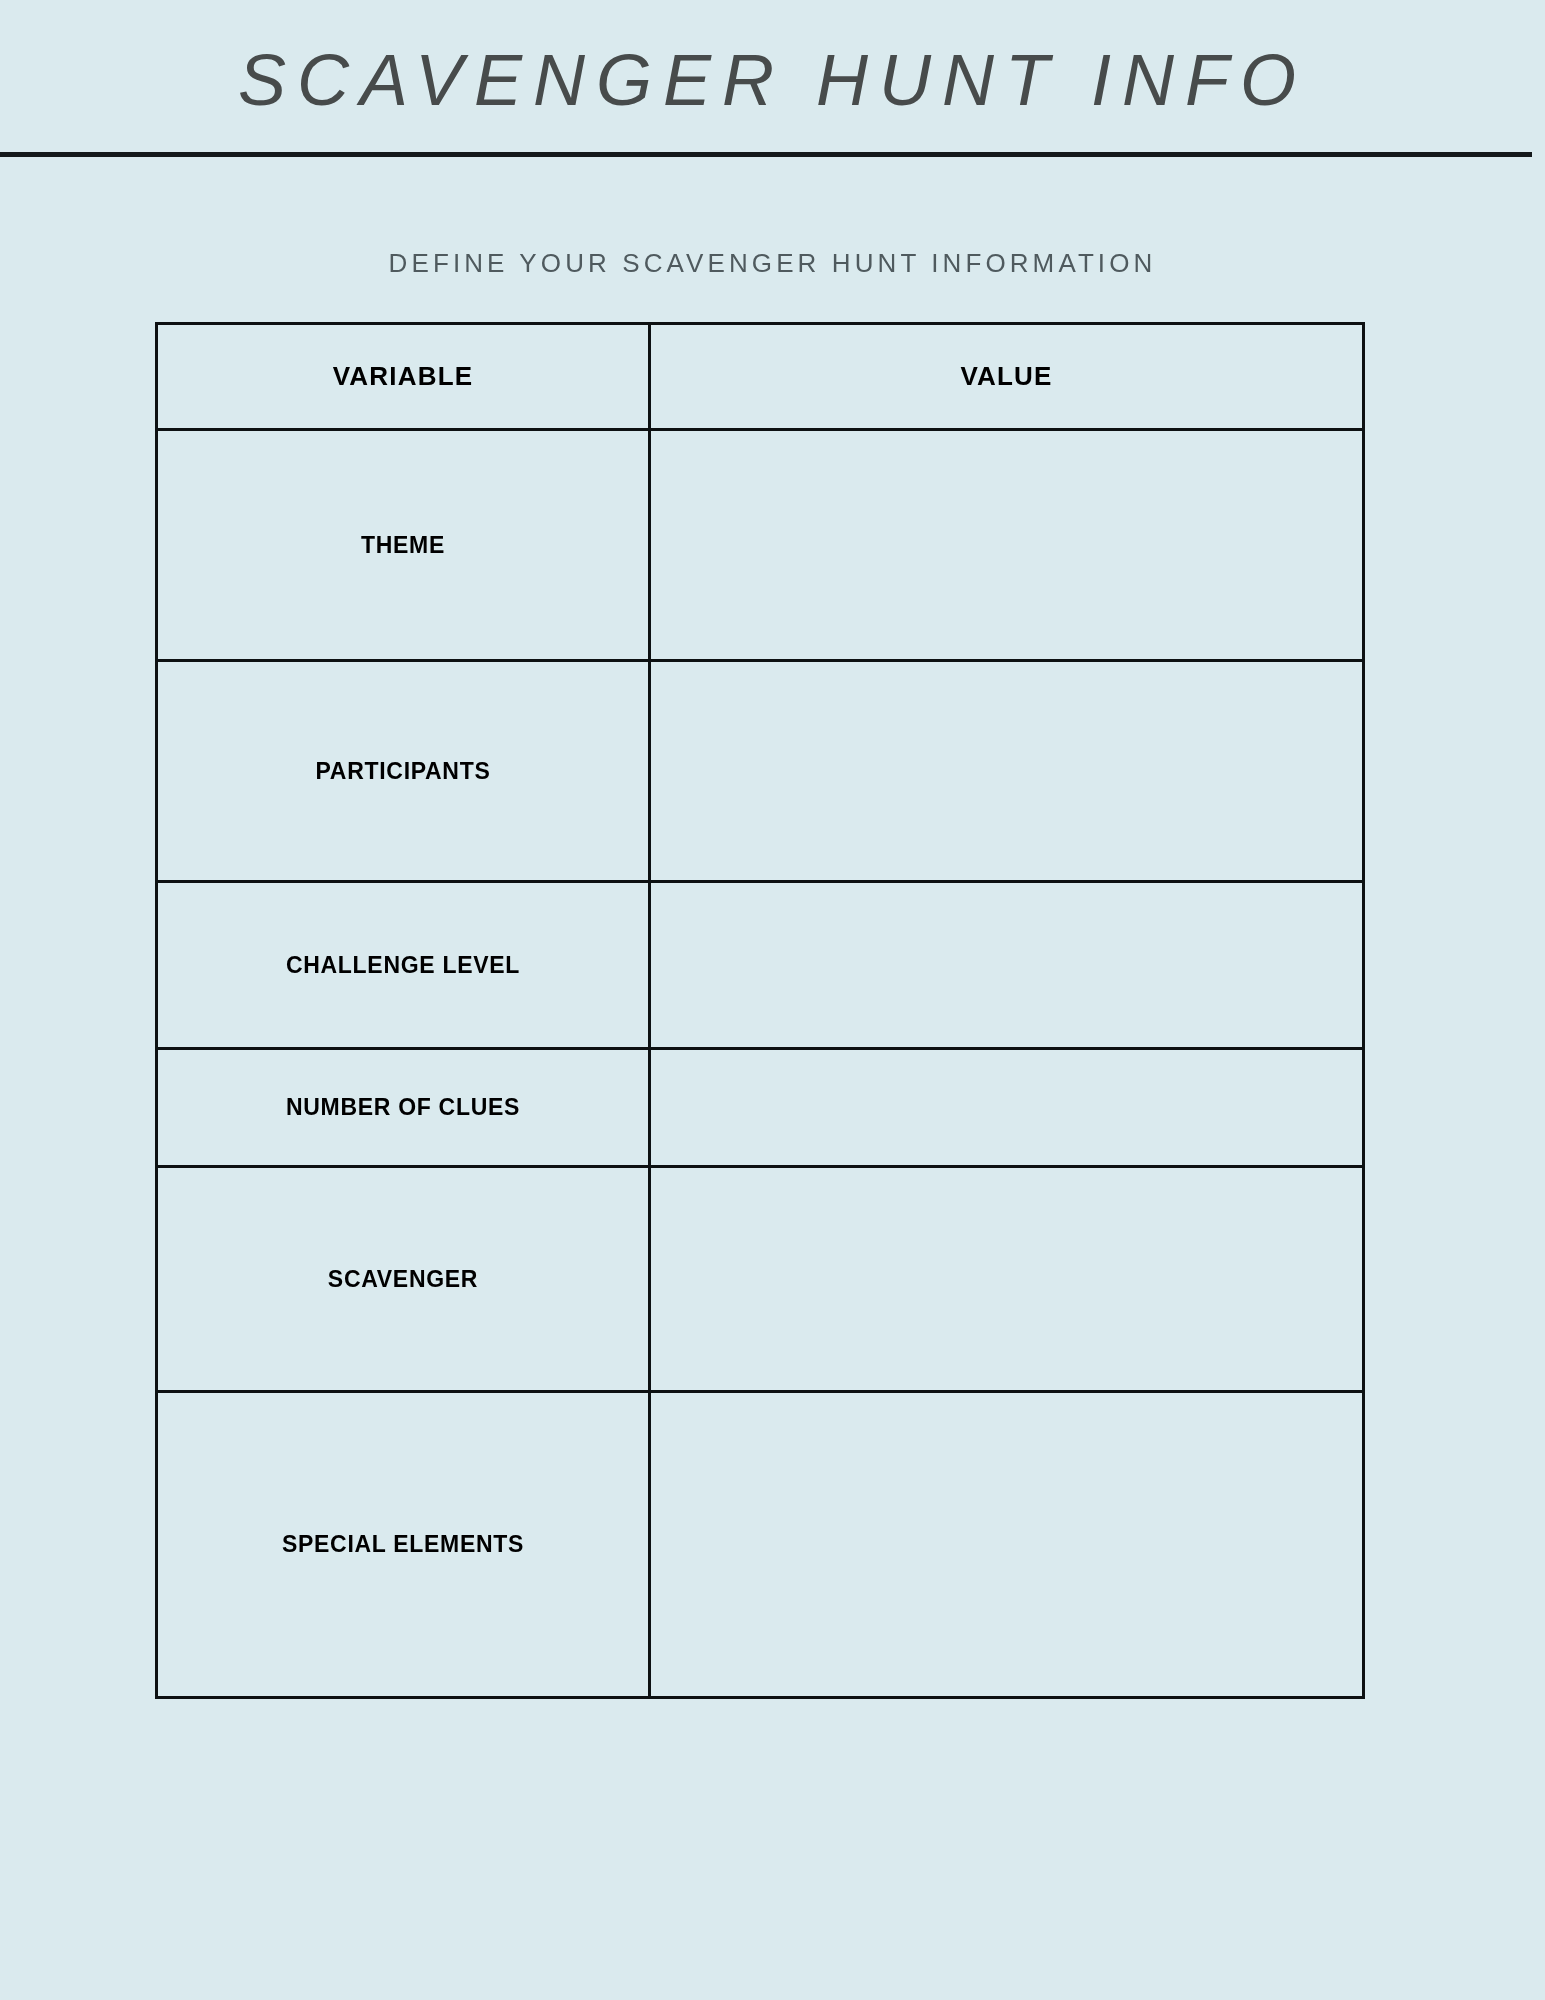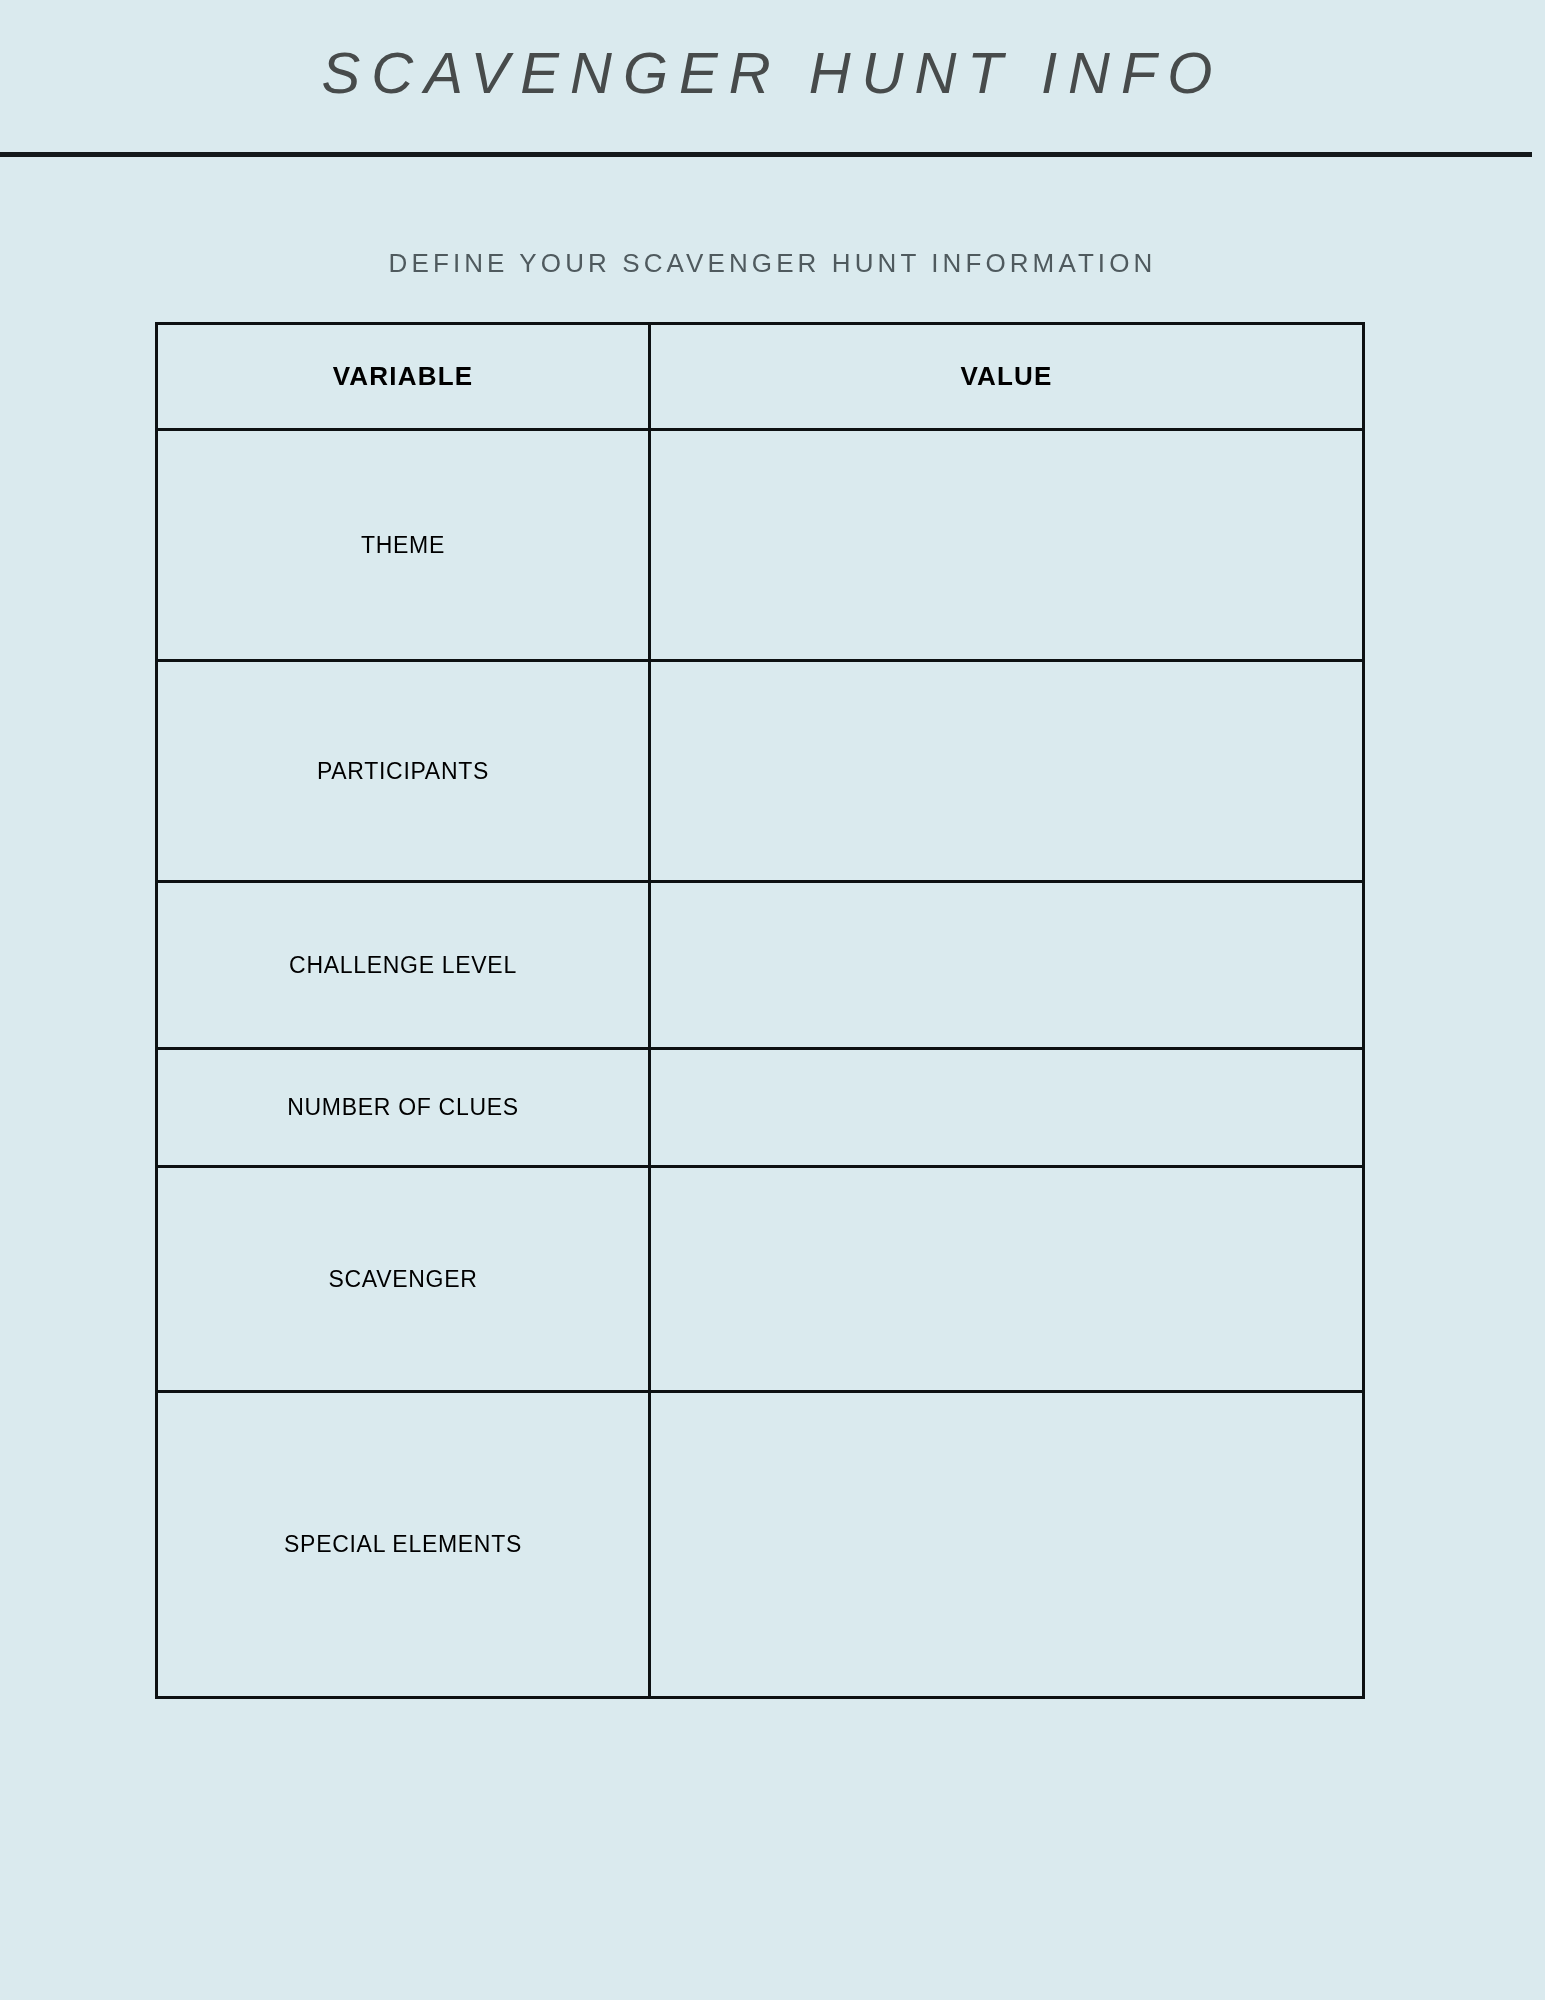--- a/index.html
+++ b/index.html
@@ -16,21 +16,21 @@
   }
 
   
   .header-block {
     position: absolute;
     top: 0;
     left: 0;
     width: 1545px;
   }
   .page-title {
-    font-size: 58px;
+    font-size: 72px;
     font-style: italic;
     font-weight: 300;
     color: #474b4b;
     letter-spacing: 11px;
     text-align: center;
     line-height: 1;
     padding-top: 44px;
     padding-left: 0;
     white-space: nowrap;
     -webkit-font-smoothing: antialiased;
@@ -80,21 +80,21 @@
   .col-value    { width: 714px; }
 
   .info-table thead th {
     height: 103px;
     font-size: 26px;
     font-weight: bold;
     letter-spacing: 1.2px;
   }
   .info-table tbody td {
     font-size: 23px;
-    font-weight: normal;
+    font-weight: bold;
     letter-spacing: 0.7px;
   }
   .value-cell { }
 </style>
 </head>
 <body>
 
 <div class="header-block">
   <div class="page-title">SCAVENGER HUNT INFO</div>
   <div class="title-rule"></div>

